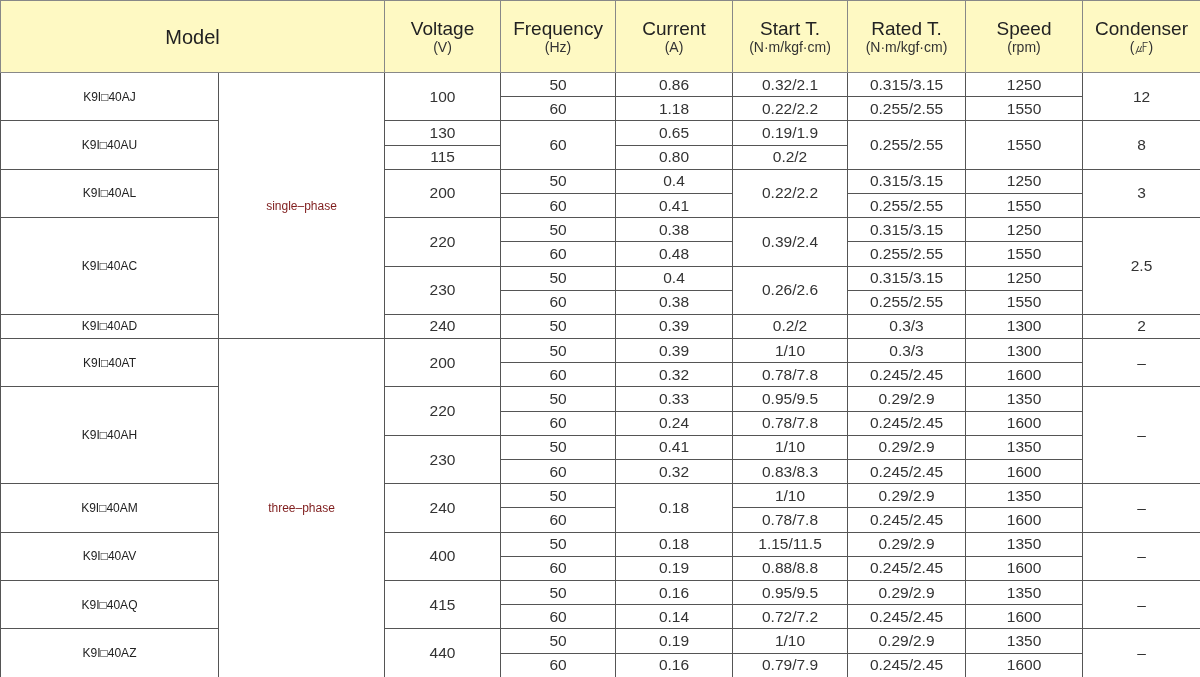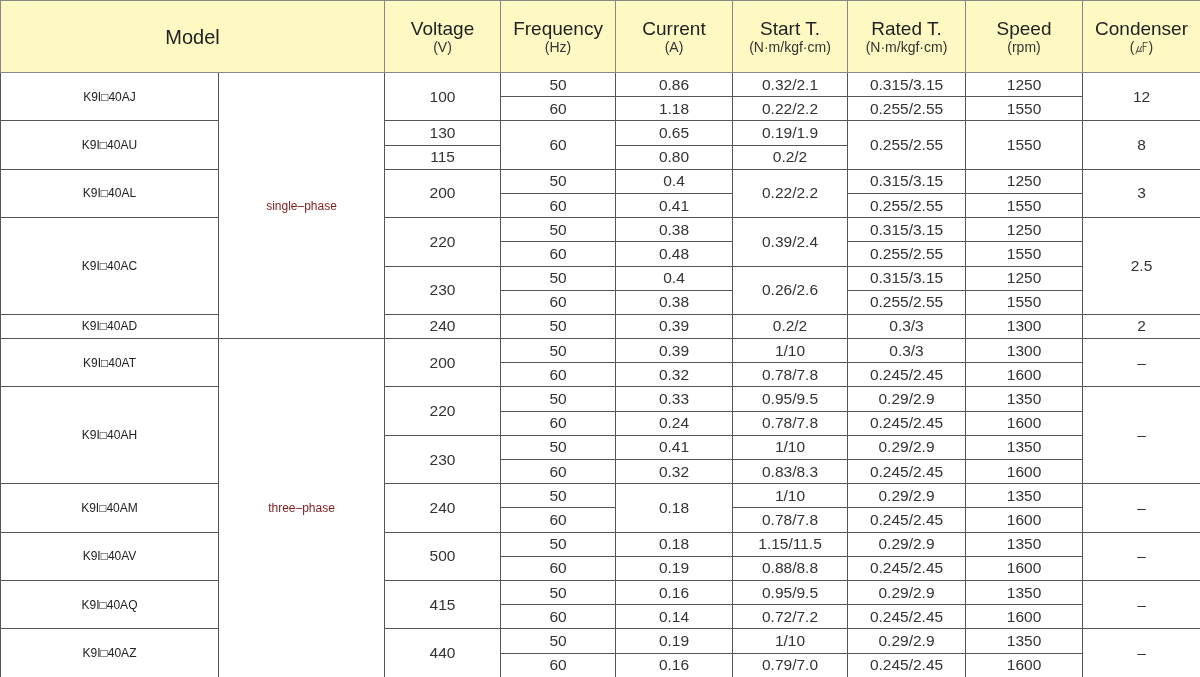--- a/index.html
+++ b/index.html
@@ -227,21 +227,21 @@
     </tr>
     <tr>
       <td>60</td>
       <td>0.78/7.8</td>
       <td>0.245/2.45</td>
       <td>1600</td>
     </tr>
 
     <tr>
       <td class="model" rowspan="2">K9I□40AV</td>
-      <td rowspan="2">500</td>
+      <td rowspan="2">400</td>
       <td>50</td>
       <td>0.18</td>
       <td>1.15/11.5</td>
       <td>0.29/2.9</td>
       <td>1350</td>
       <td rowspan="2">–</td>
     </tr>
     <tr>
       <td>60</td>
       <td>0.19</td>
@@ -274,18 +274,18 @@
       <td>50</td>
       <td>0.19</td>
       <td>1/10</td>
       <td>0.29/2.9</td>
       <td>1350</td>
       <td rowspan="2">–</td>
     </tr>
     <tr>
       <td>60</td>
       <td>0.16</td>
-      <td>0.79/7.0</td>
+      <td>0.79/7.9</td>
       <td>0.245/2.45</td>
       <td>1600</td>
     </tr>
   </tbody>
 </table>
 
 </body></html>

